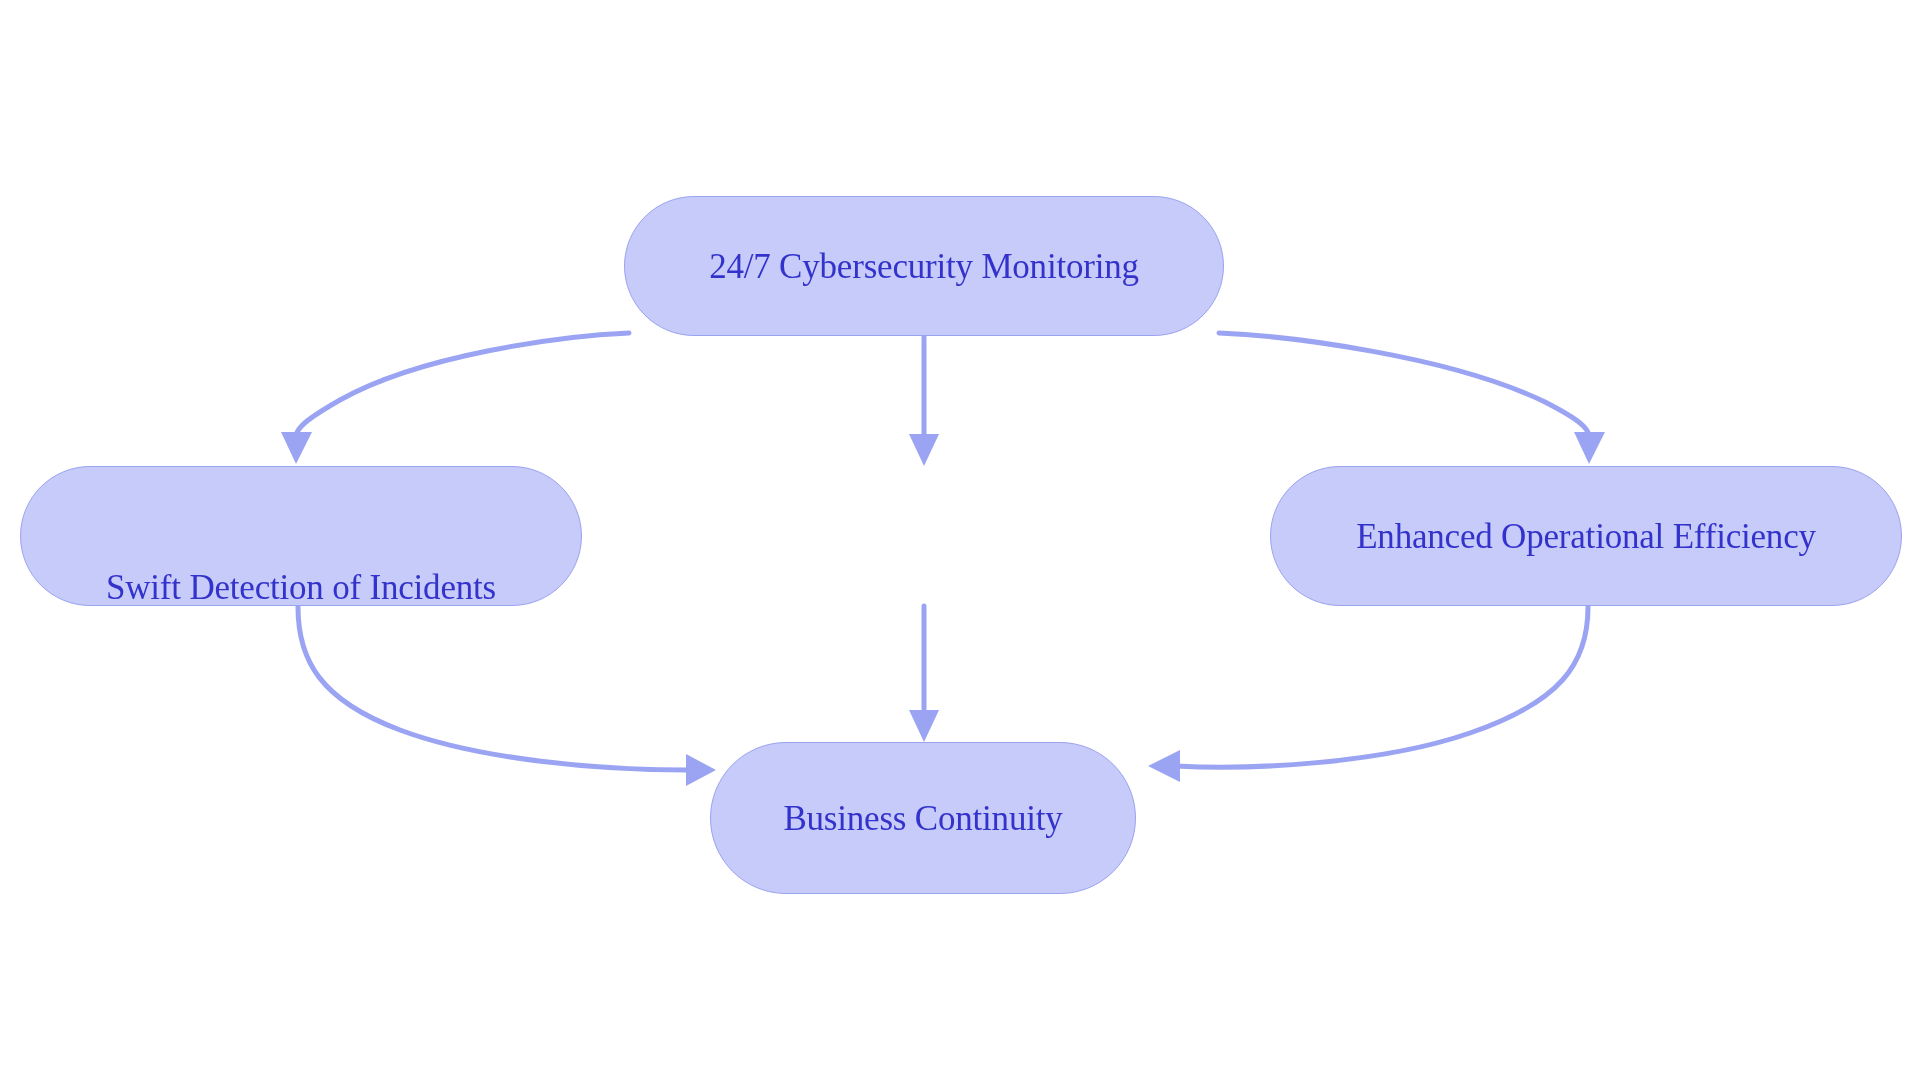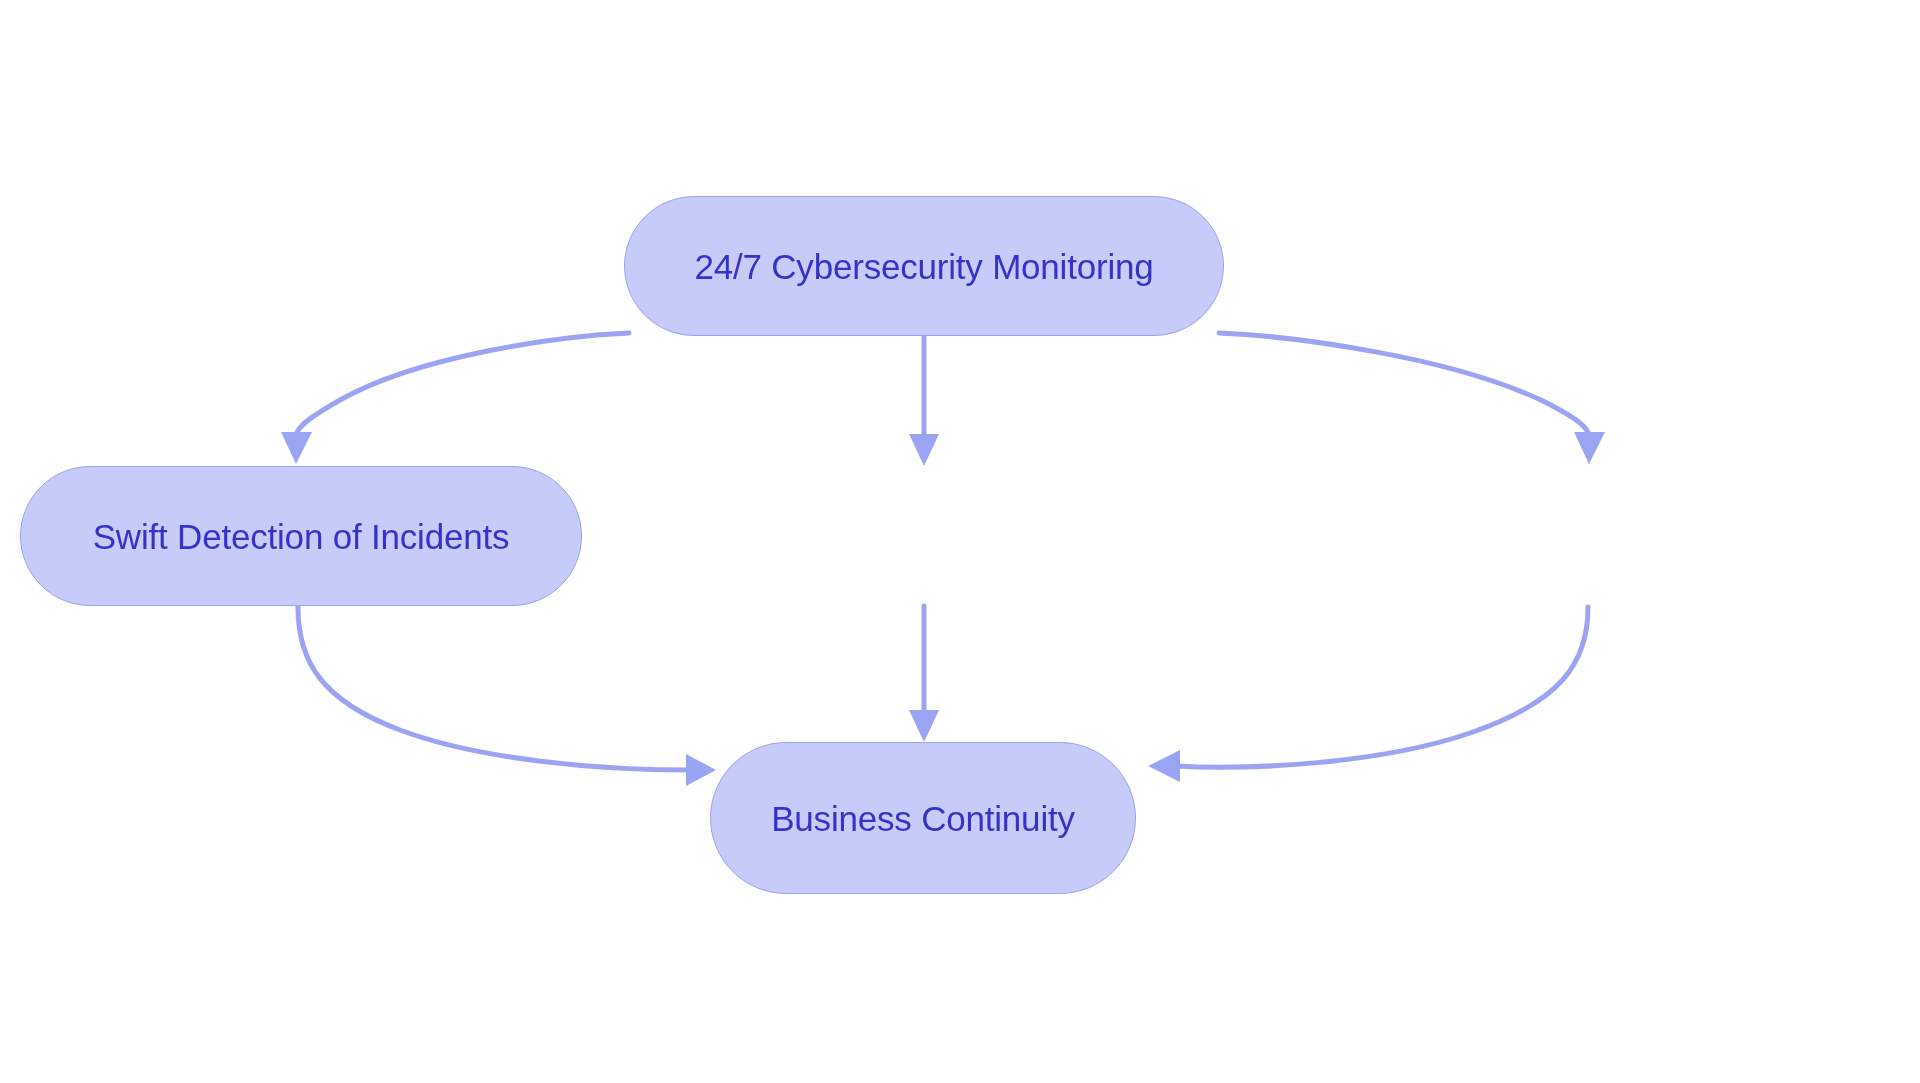--- a/index.html
+++ b/index.html
@@ -32,21 +32,21 @@
   .node {
     position: absolute;
     box-sizing: border-box;
     display: flex;
     align-items: center;
     justify-content: center;
     background: #c7cbf9;
     border: 1.6px solid #9aa3f0;
     border-radius: 9999px;
     color: #3333cc;
-    font-family: Liberation Sans, sans-serif;
+    font-family: Liberation Serif, serif;
     font-weight: 400;
     letter-spacing: -0.2px;
     white-space: nowrap;
     user-select: none;
   }
   .node-label {
     display: block;
     line-height: 1;
     padding: 0 18px;
   }
@@ -57,20 +57,21 @@
     width: 600px;
     height: 140px;
     font-size: 35px;
   }
   #node-swift {
     left: 20px;
     top: 466px;
     width: 562px;
     height: 140px;
     font-size: 35px;
+    align-items: flex-end;
   }
   #node-downtime {
     left: 704px;
     top: 470px;
     width: 438px;
     height: 134px;
     font-size: 35px;
   }
   #node-efficiency {
     left: 1270px;
@@ -127,18 +128,21 @@
 
   <div class="node" id="node-monitoring">
     <span class="node-label">24/7 Cybersecurity Monitoring</span>
   </div>
 
   <div class="node" id="node-swift">
     <span class="node-label">Swift Detection of Incidents</span>
   </div>
 
 
+  <div class="node" id="node-efficiency">
+    <span class="node-label">Enhanced Operational Efficiency</span>
+  </div>
 
   <div class="node" id="node-continuity">
     <span class="node-label">Business Continuity</span>
   </div>
 
 </div>
 
 </body></html>

